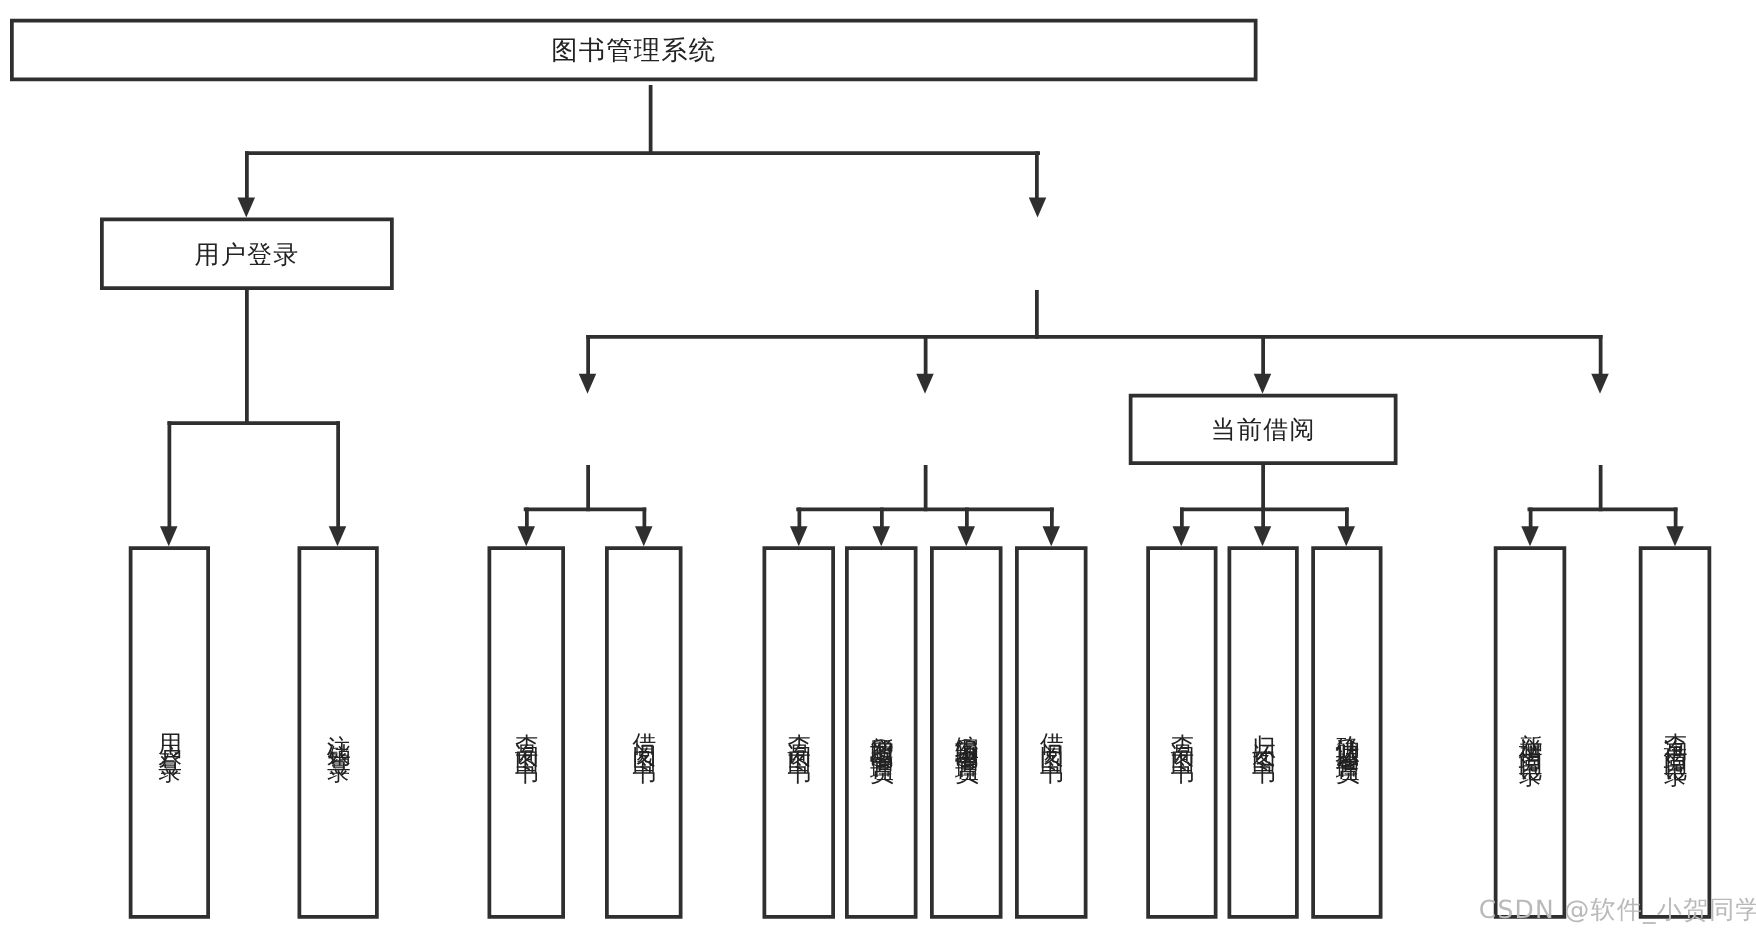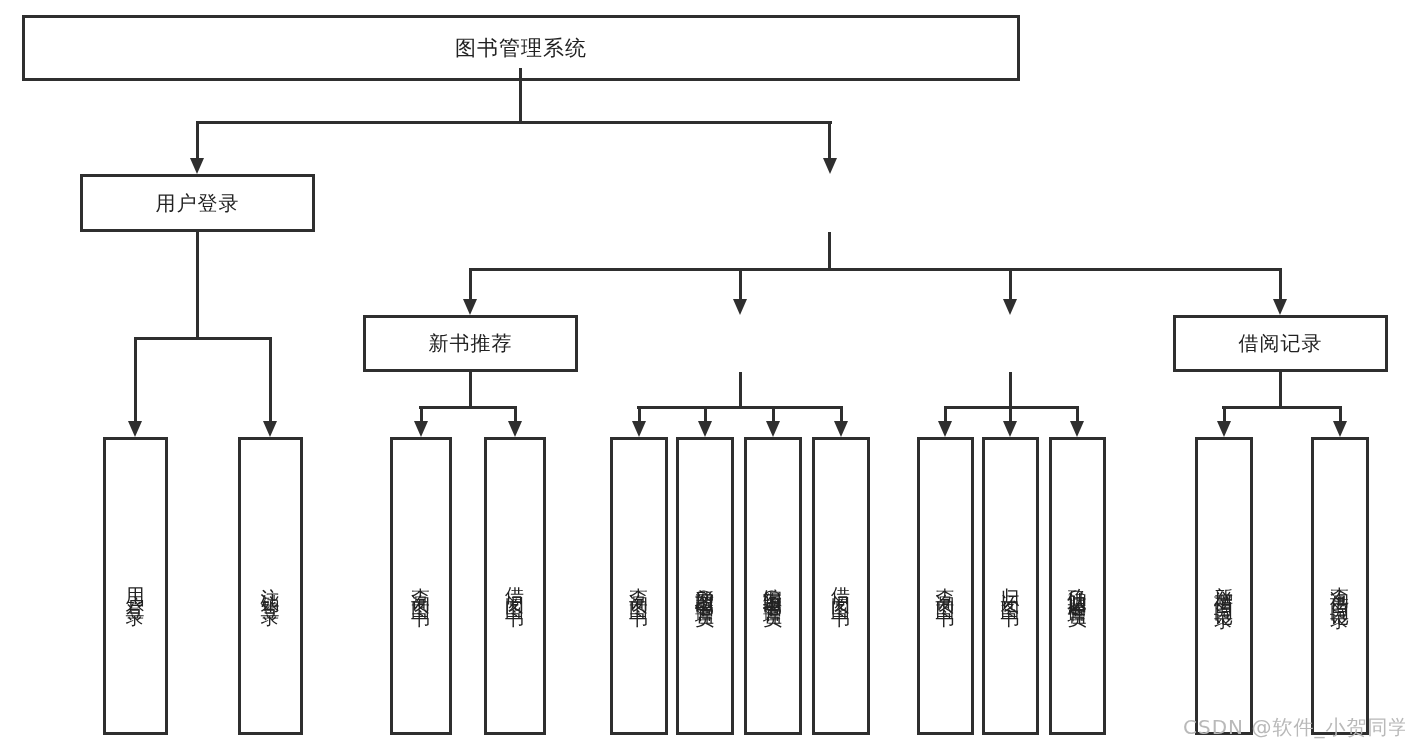--- a/index.html
+++ b/index.html
@@ -59,21 +59,21 @@
     color:var(--wm);
     letter-spacing:1px;
     white-space:nowrap;
   }
 </style>
 </head>
 <body>
 
 <div class="canvas">
 
-  <div class="box root" style="left:22px;top:15px;width:998px;height:66px">
+  <div class="box root" style="left:8px;top:15px;width:998px;height:50px">
     <span class="lbl">图书管理系统</span>
   </div>
 
   <div class="vl" style="left:519px;top:68px;height:56px"></div>
   <div class="hl" style="left:196px;top:121px;width:636px"></div>
   <div class="stem" style="left:196px;top:121px;height:39px"></div>
   <div class="stem" style="left:828px;top:121px;height:39px"></div>
   <div class="arrow" style="left:190px;top:158px"></div>
   <div class="arrow" style="left:823px;top:158px"></div>
 
@@ -92,25 +92,22 @@
   <div class="hl" style="left:469px;top:268px;width:813px"></div>
   <div class="stem" style="left:469px;top:268px;height:33px"></div>
   <div class="stem" style="left:739px;top:268px;height:33px"></div>
   <div class="stem" style="left:1009px;top:268px;height:33px"></div>
   <div class="stem" style="left:1279px;top:268px;height:33px"></div>
   <div class="arrow" style="left:463px;top:299px"></div>
   <div class="arrow" style="left:733px;top:299px"></div>
   <div class="arrow" style="left:1003px;top:299px"></div>
   <div class="arrow" style="left:1273px;top:299px"></div>
 
-  <div class="box" style="left:363px;top:315px;width:215px;height:57px">
-    <span class="lbl">新书推荐</span>
-  </div>
-  <div class="box" style="left:1173px;top:315px;width:215px;height:57px">
-    <span class="lbl">借阅记录</span>
+  <div class="box" style="left:903px;top:315px;width:215px;height:57px">
+    <span class="lbl">当前借阅</span>
   </div>
 
   <div class="vl" style="left:469px;top:372px;height:37px"></div>
   <div class="hl" style="left:419px;top:406px;width:98px"></div>
   <div class="stem" style="left:420px;top:406px;height:17px"></div>
   <div class="stem" style="left:514px;top:406px;height:17px"></div>
   <div class="arrow" style="left:414px;top:421px"></div>
   <div class="arrow" style="left:508px;top:421px"></div>
 
   <div class="vl" style="left:739px;top:372px;height:37px"></div>

